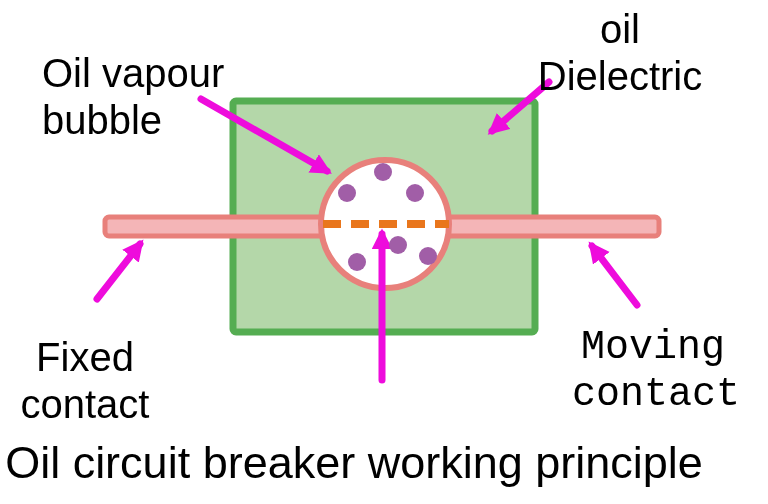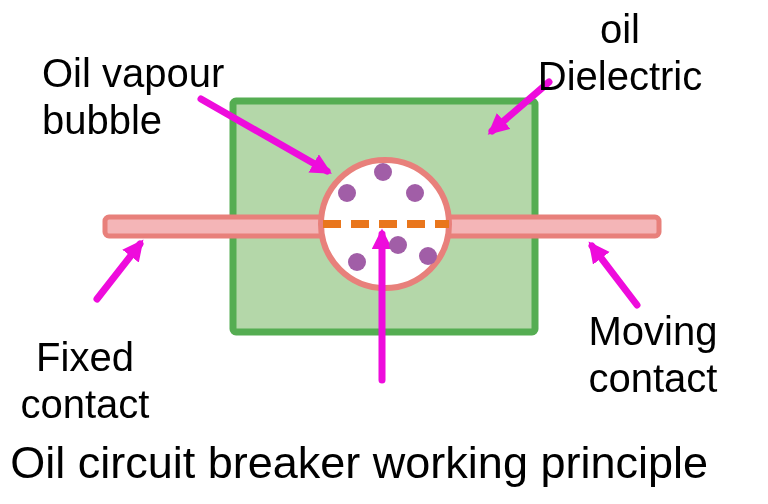--- a/index.html
+++ b/index.html
@@ -25,26 +25,26 @@
     color: var(--c-text, #000);
     font-size: 40px;
     line-height: 47px;
     white-space: nowrap;
   }
   .label .line { display: block; }
   .centered { text-align: center; }
   #label-oil-vapour { left: 42px;  top: 50px;  text-align: left; }
   #label-dielectric { left: 534px; top: 6px;   width: 172px; }
   #label-fixed      { left: 4px;   top: 306px; width: 162px; margin-top: 28px; }
-  #label-moving     { left: 572px; top: 308px; width: 162px; }
+  #label-moving     { left: 572px; top: 324px; width: 162px; font-family: Liberation Mono, monospace; }
   #label-arc        { left: 336px; top: 391px; width: 100px; }
   #caption-title {
     position: absolute;
     left: 0; top: 436px; width: 708px;
-    text-align: right;
+    text-align: center;
     color: var(--c-text, #000);
     font-size: 45px;
     line-height: 54px;
     white-space: nowrap;
   }
   .arrow-line {
     stroke: var(--c-arrow, #e0e);
     stroke-width: 7;
     fill: none;
     stroke-linecap: round;

